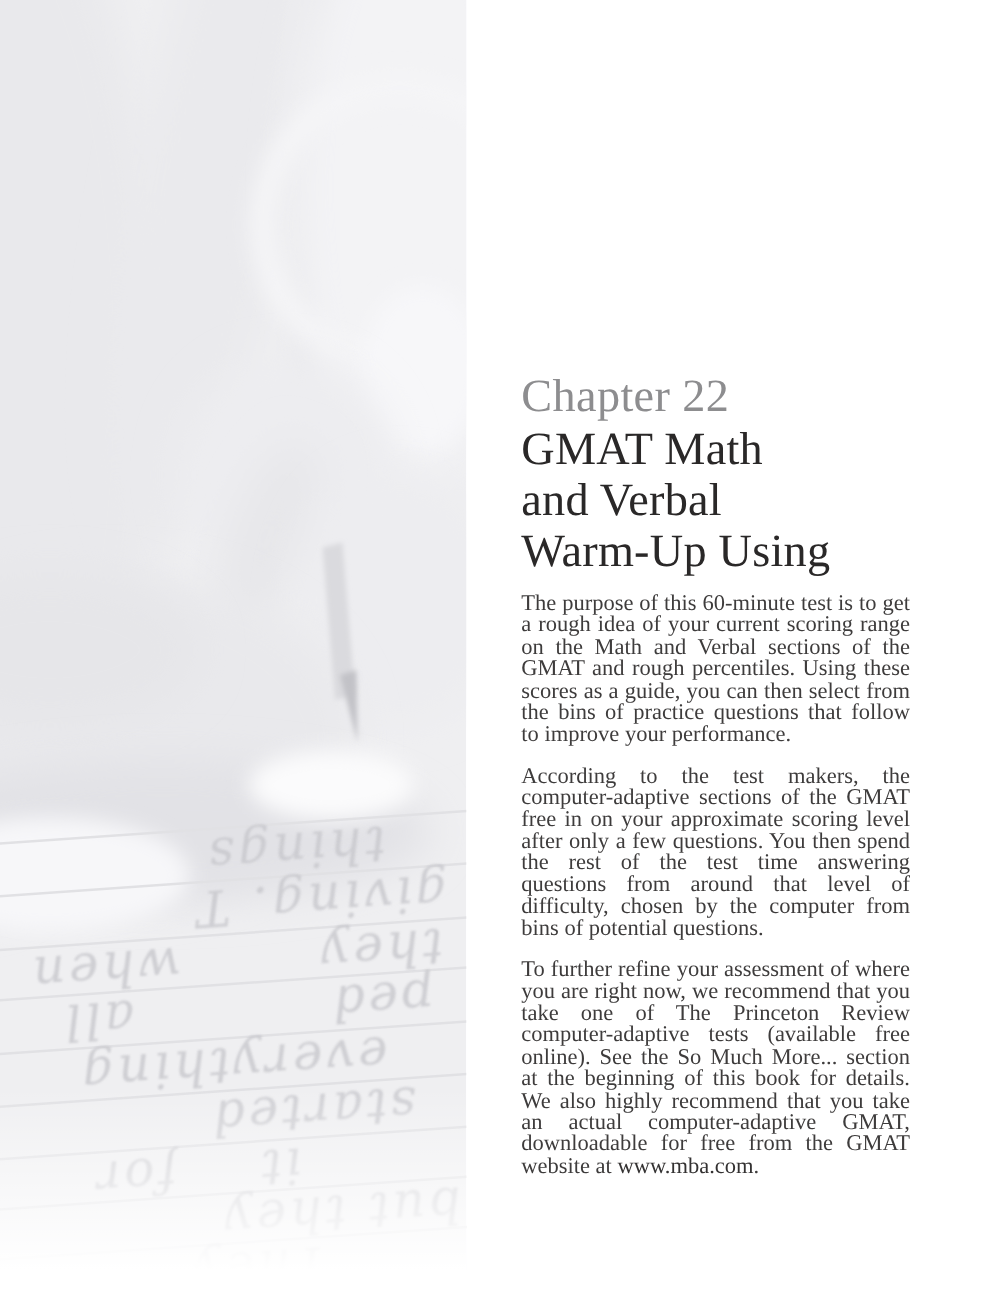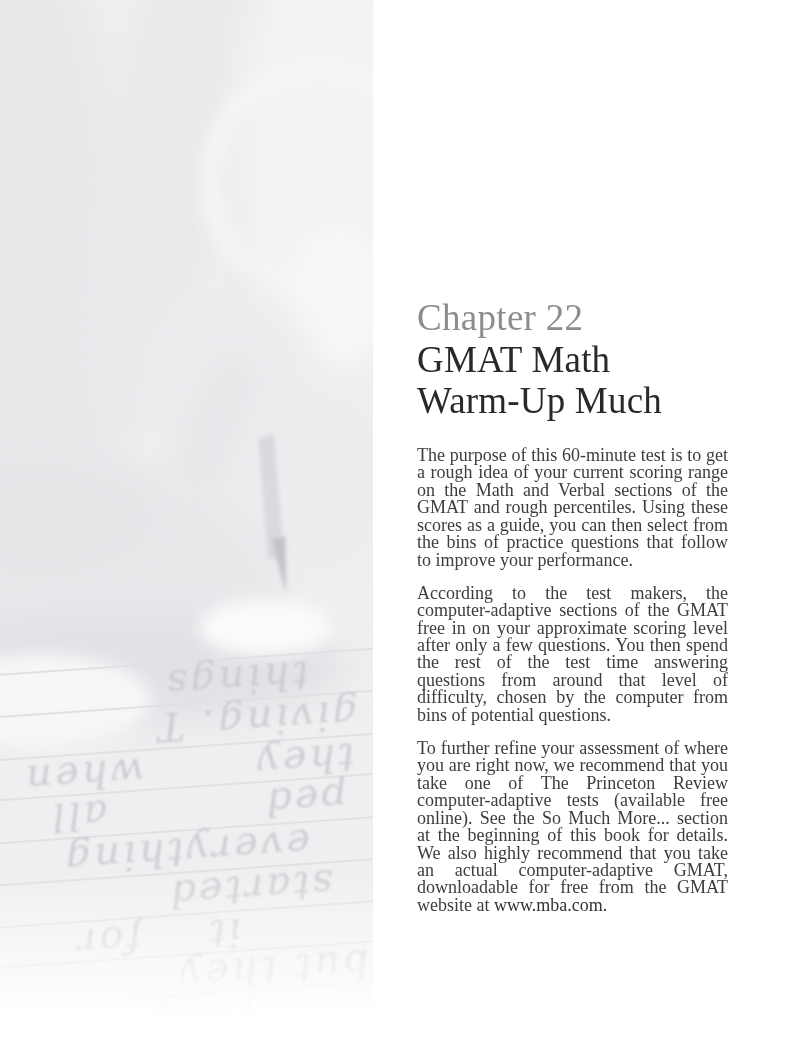--- a/index.html
+++ b/index.html
@@ -24,21 +24,21 @@
     top: 298px;
     width: 311px;
   }
   .chapter-num {
     font-size: 37px;
     line-height: 40px;
     color: #8d8d8f;
     letter-spacing: 0.3px;
   }
   h1.chapter-title {
-    margin: 1px 0 26px 0;
+    margin: 1px 0 12px 0;
     font-weight: 400;
     padding: 0;
   }
   .tl {
     display: block;
     font-size: 37px;
     line-height: 41px;
     color: #2a2828;
     letter-spacing: 0.2px;
   }
@@ -140,21 +140,22 @@
 
       <rect x="0" y="870" width="420" height="146" fill="url(#fadeBottom)"></rect>
     </g>
   </svg>
 
   <main class="content">
     <header>
       <div class="chapter-num">Chapter 22</div>
       <h1 class="chapter-title">
         <span class="tl">GMAT Math</span>
-        <span class="tl">Warm-Up Much</span>
+        <span class="tl">and Verbal</span>
+        <span class="tl">Warm-Up Using</span>
       </h1>
     </header>
 
     <p class="para">The purpose of this 60-minute test is to get a rough idea of your current scoring range on the Math and Verbal sections of the GMAT and rough percentiles. Using these scores as a guide, you can then select from the bins of practice questions that follow to improve your performance.</p>
 
     <p class="para">According to the test makers, the computer-adaptive sections of the GMAT free in on your approximate scoring level after only a few questions. You then spend the rest of the test time answering questions from around that level of difficulty, chosen by the computer from bins of potential questions.</p>
 
     <p class="para"><span>To further refine your assessment of where you are right now, we recommend that you take one of The Princeton Review computer-adaptive tests (available free online). See the So Much More... section at the beginning of this book for details. We also highly recommend that you take an actual computer-adaptive GMAT, downloadable for free from the GMAT website at </span><strong>www.mba.com</strong><span>.</span></p>
   </main>
 

